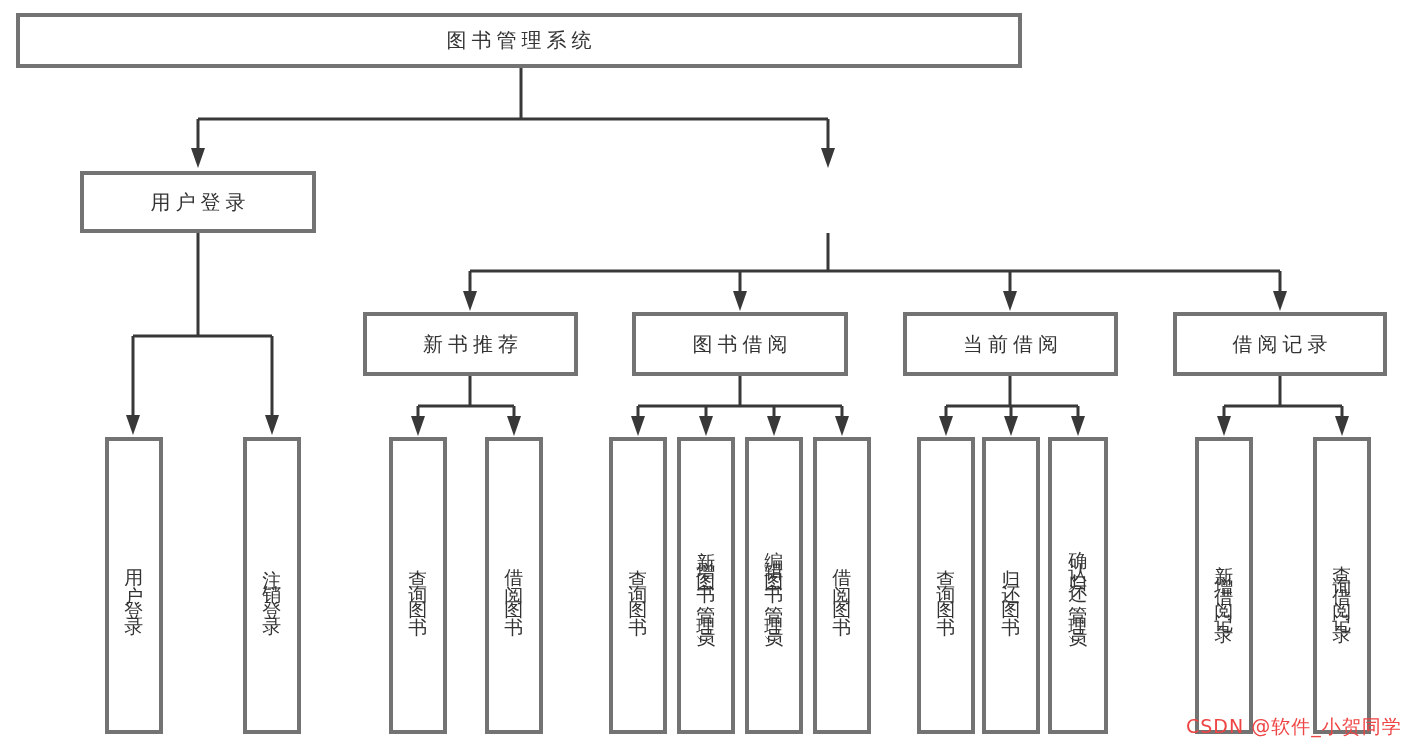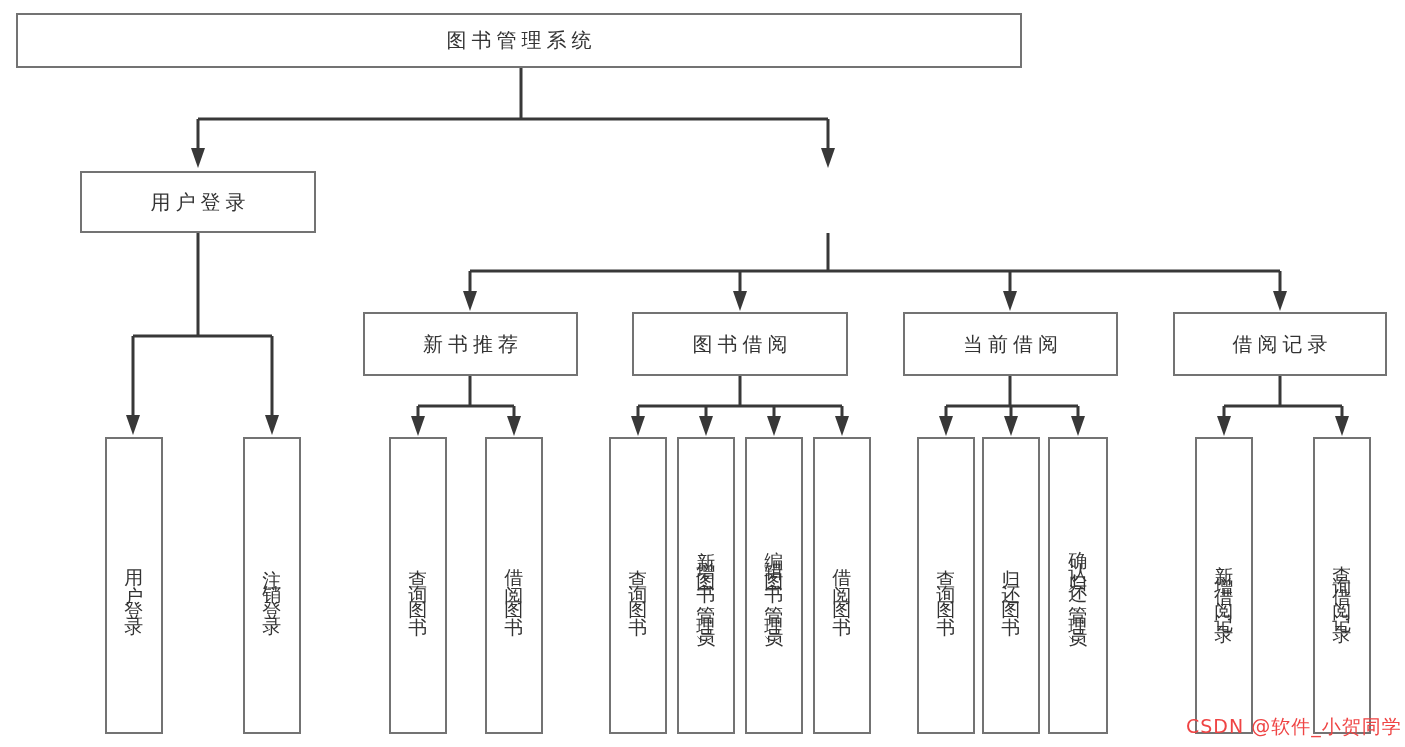--- a/index.html
+++ b/index.html
@@ -14,21 +14,21 @@
   .wires {
     position: absolute;
     left: 0; top: 0;
     width: 1405px; height: 747px;
   }
   .wires path { stroke: #383838; stroke-width: 3; fill: none; }
   .wires polygon { fill: #383838; stroke: none; }
   .node {
     position: absolute;
     box-sizing: border-box;
-    border: 2px solid #737373;
+    border: 4px solid #737373;
     background: #ffffff;
     display: flex;
     align-items: center;
     justify-content: center;
     color: #333333;
   }
   .hlabel {
     font-size: 20px;
     letter-spacing: 5px;
     text-indent: 5px;

